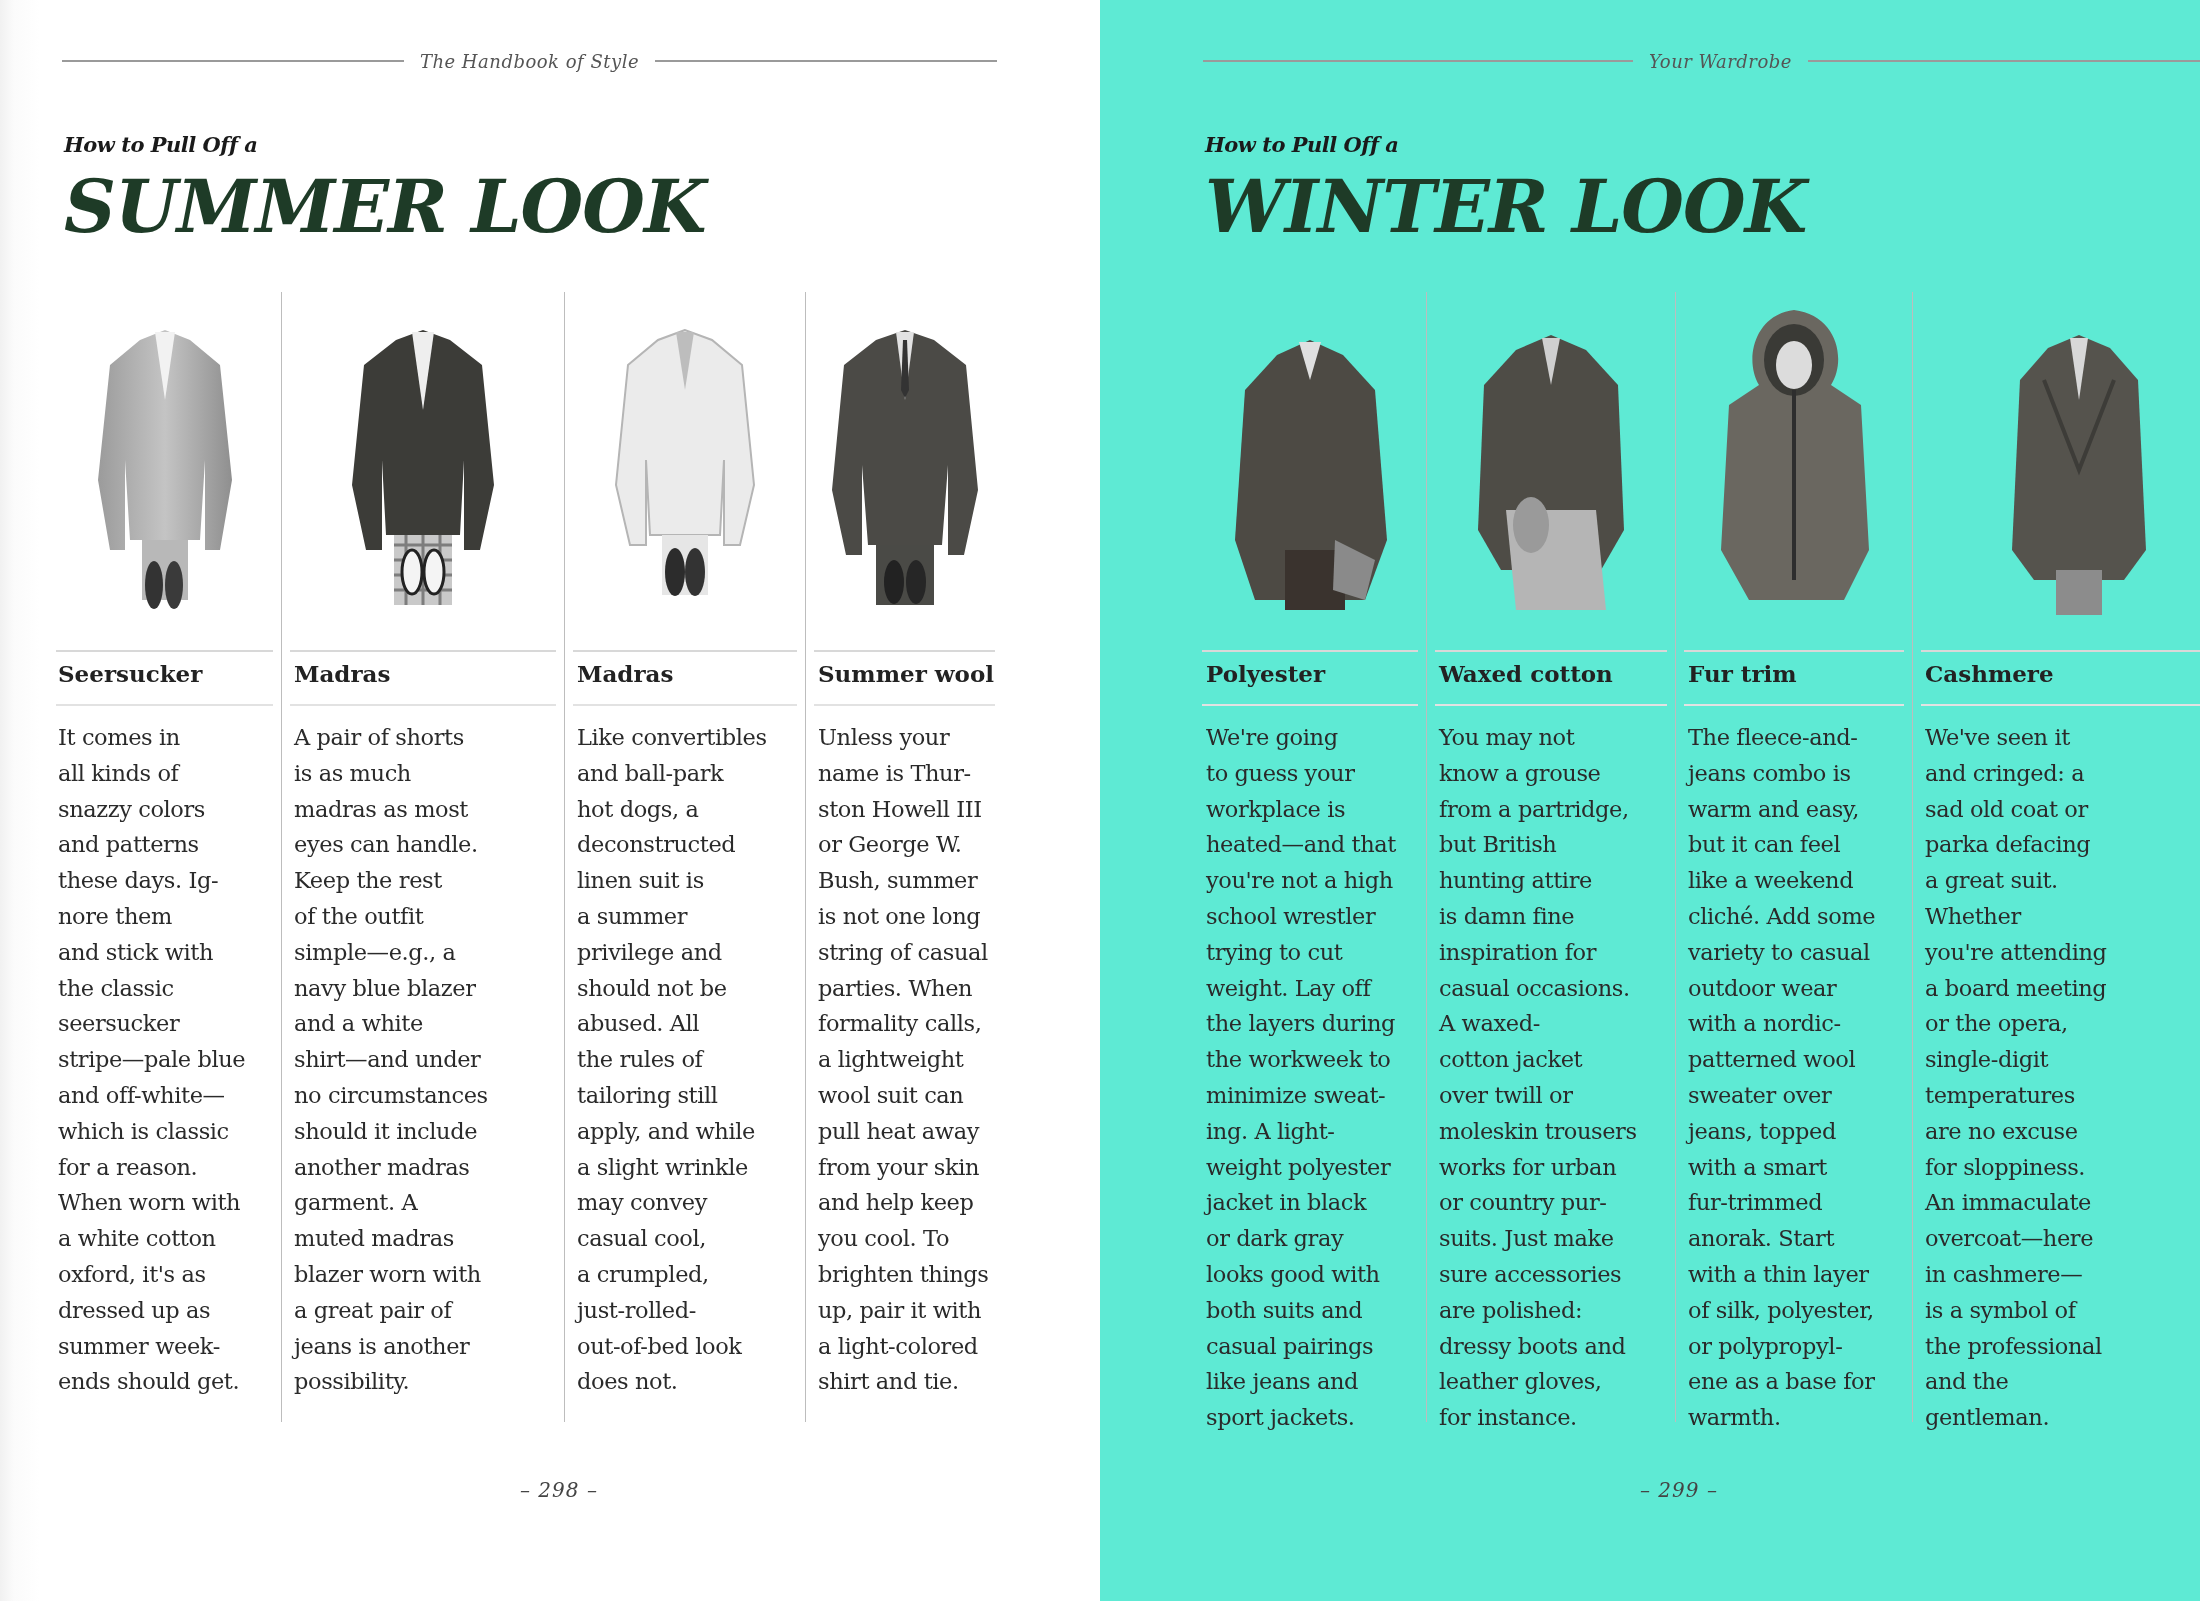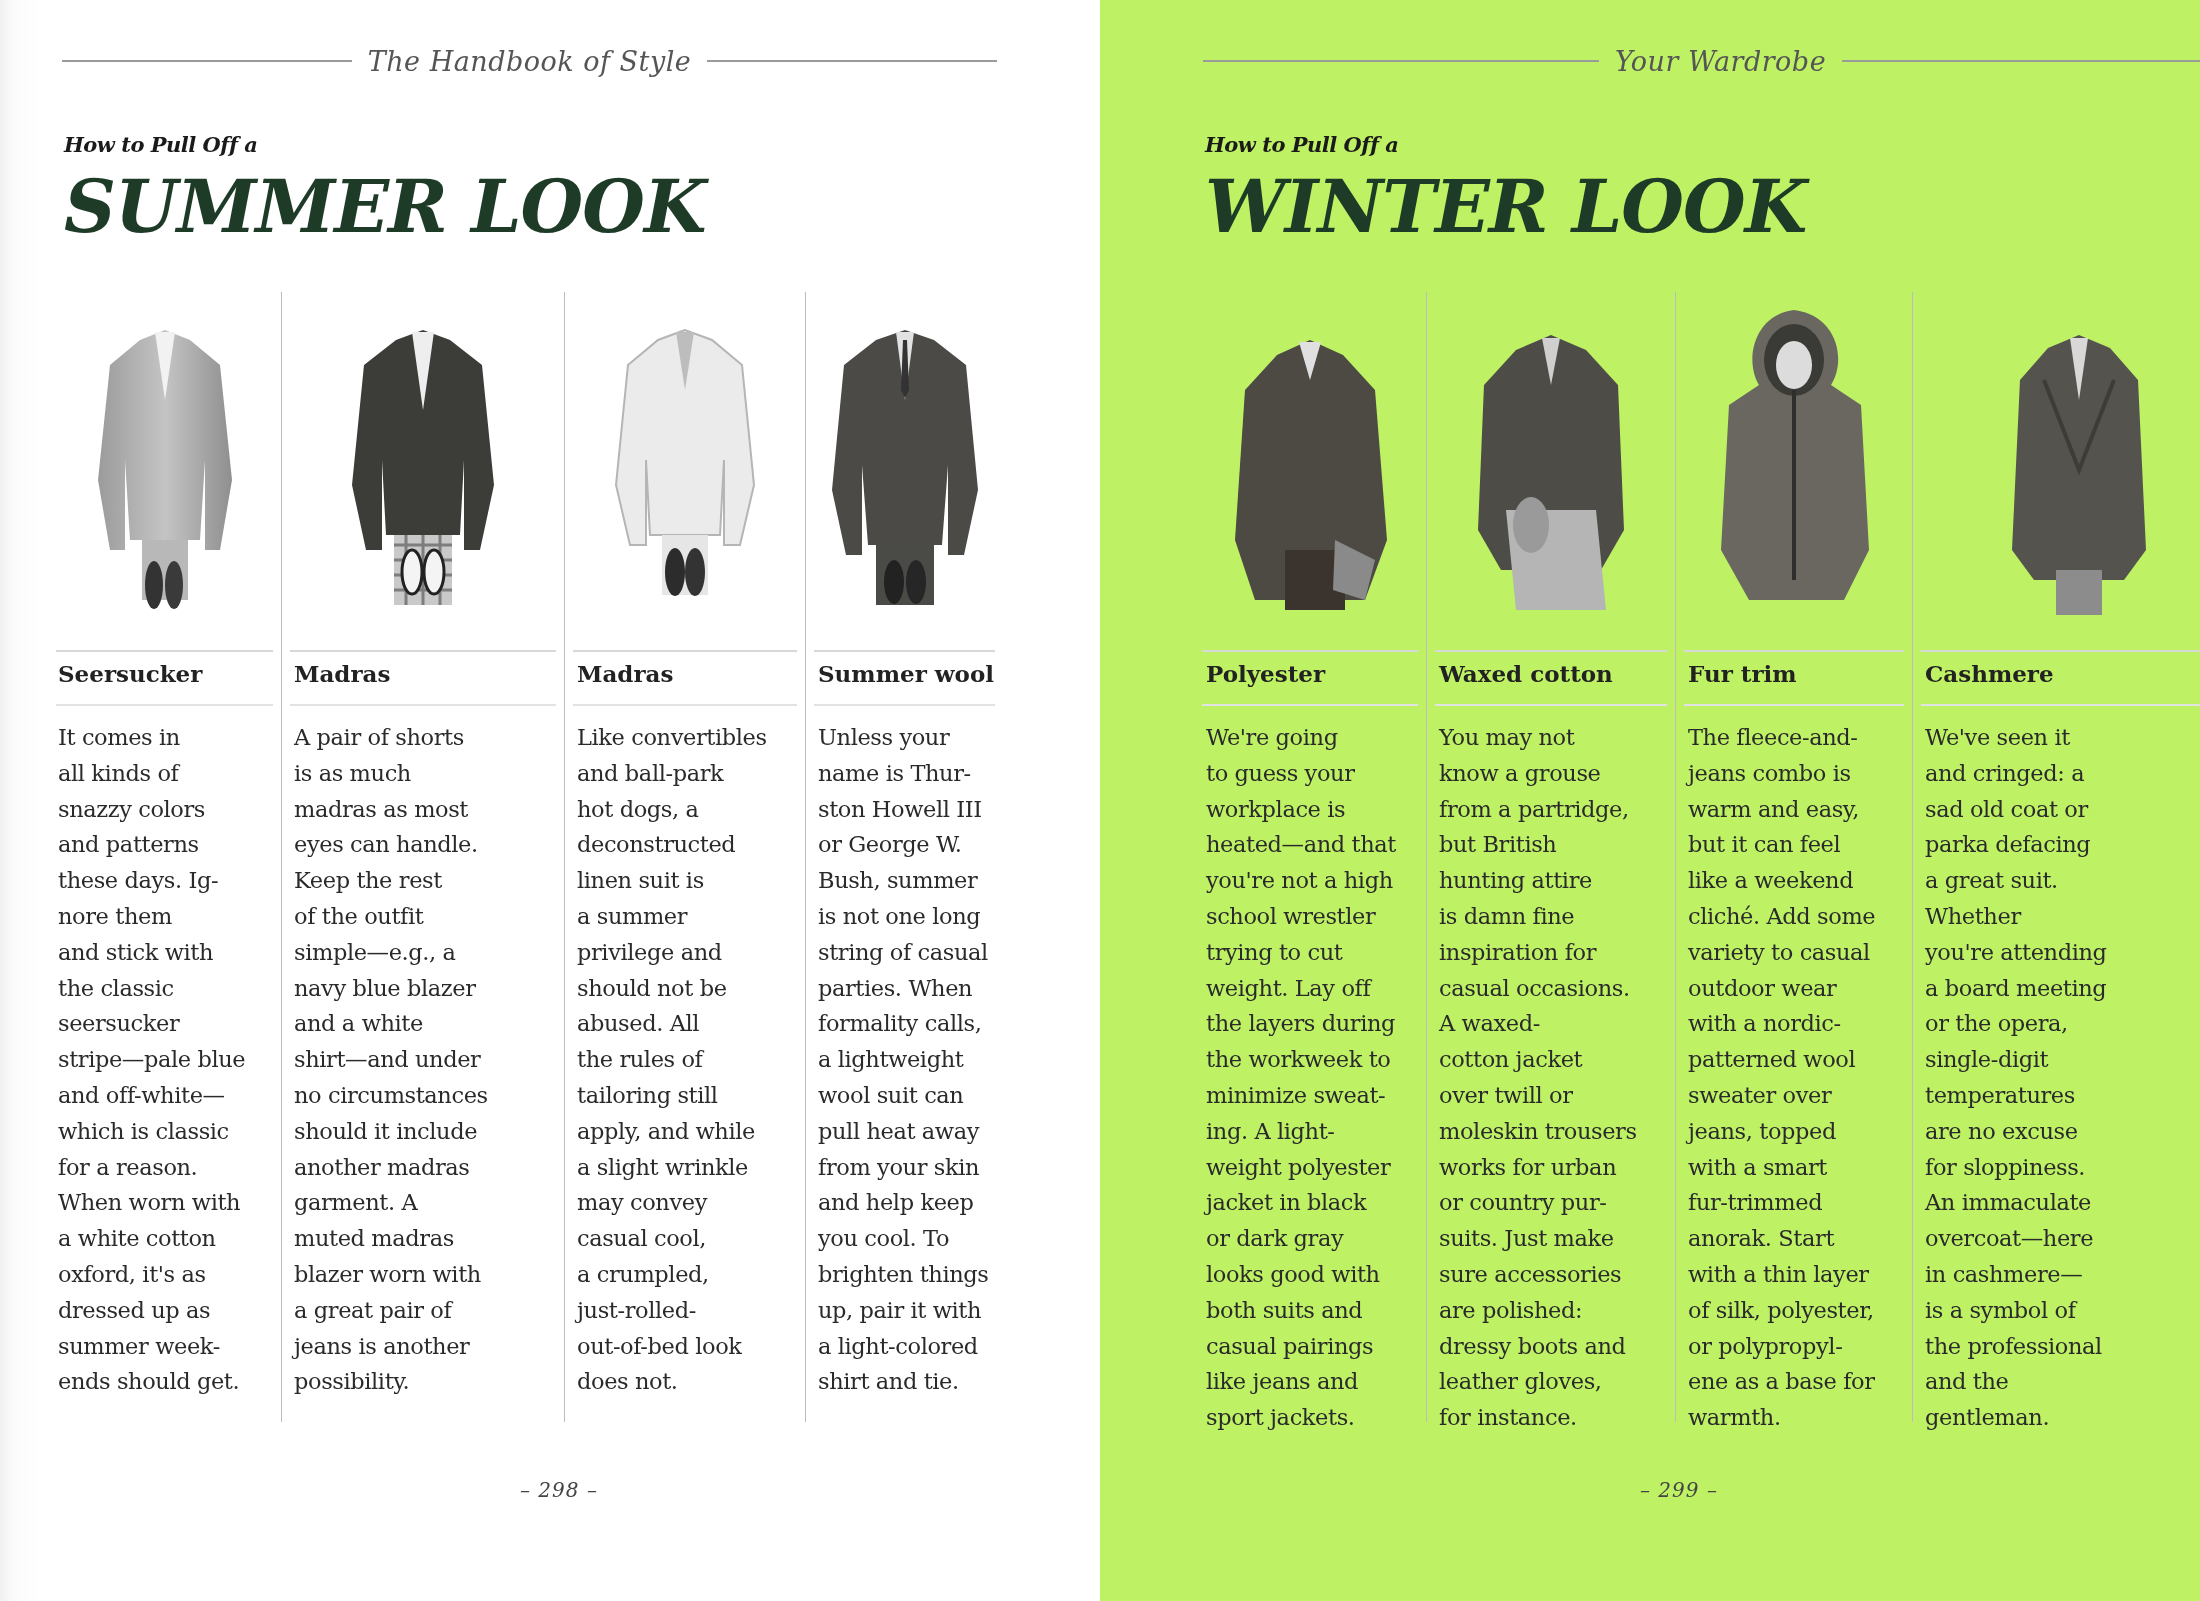--- a/index.html
+++ b/index.html
@@ -3,26 +3,26 @@
 <meta charset="utf-8">
 <style>
   html, body { margin:0; padding:0; }
   body {
     width:2200px; height:1601px; position:relative; overflow:hidden;
     background:#ffffff; color:#1c1c1c;
     font-family:"DejaVu Serif", "Liberation Serif", serif;
   }
   .page { position:absolute; top:0; height:1601px; }
   .page.left { left:0; width:1100px; background:linear-gradient(to right,#f1f1f1 0px,#fbfbfb 14px,#ffffff 40px,#ffffff 100%); }
-  .page.right { left:1100px; width:1100px; background:#bef264; }
+  .page.right { left:1100px; width:1100px; background:#5eead4; }
 
   .running-head { position:absolute; top:44px; height:34px; display:flex; align-items:center; }
   .running-head .rule { flex:1; height:0; border-top:2px solid #9a9a9a; }
   .running-head .title {
-    font-family:"DejaVu Serif", serif; font-style:italic; font-size:27px; color:#555;
+    font-family:"DejaVu Serif", serif; font-style:italic; font-size:18px; color:#555;
     padding:0 16px; letter-spacing:0.5px;
   }
   .left .running-head { left:62px; width:935px; }
   .right .running-head { left:103px; width:1035px; }
 
   .kicker {
     position:absolute; top:132px; font-family:"DejaVu Serif", serif;
     font-weight:bold; font-style:italic; font-size:21px; color:#1a1a1a; letter-spacing:-0.5px;
   }
   .headline {

